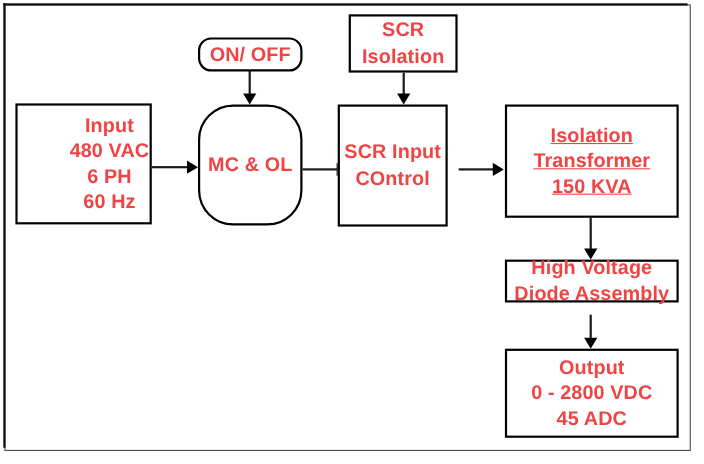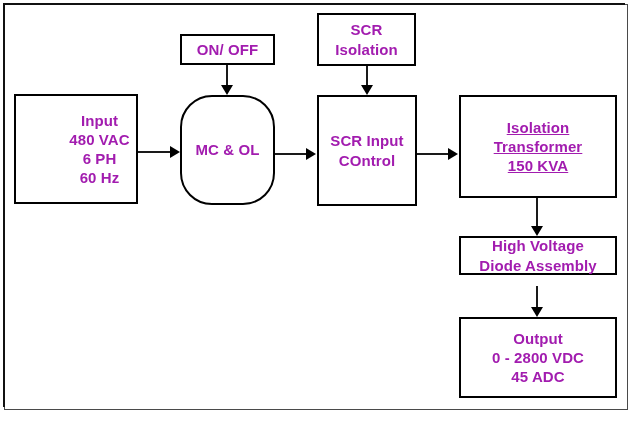--- a/index.html
+++ b/index.html
@@ -44,23 +44,23 @@
   .block {
     position: absolute;
     box-sizing: border-box;
     border: 2px solid #000000;
     background: #ffffff;
     display: flex;
     flex-direction: column;
     align-items: center;
     justify-content: center;
     text-align: center;
-    color: #a21caf;
+    color: #ef4444;
     font-weight: bold;
-    font-size: 15px;
+    font-size: 18px;
     line-height: 1.28;
     letter-spacing: 0.1px;
     z-index: 3;
   }
   .block .line {
     display: block;
     white-space: nowrap;
   }
   
   .hline {
@@ -120,41 +120,41 @@
     <div class="arrow-right" style="left:448px; top:148px;"></div>
 
     <div class="vline" style="left:536px; top:197px; height:30px;"></div>
     <div class="arrow-down" style="left:531px; top:226px;"></div>
 
     <div class="vline" style="left:536px; top:286px; height:22px;"></div>
     <div class="arrow-down" style="left:531px; top:307px;"></div>
 
   </div>
 
-  <div class="block" style="left:180px; top:34px; width:95px; height:31px;">
+  <div class="block" style="left:180px; top:34px; width:95px; height:31px;border-radius:12px;">
     <span class="line">ON/ OFF</span>
   </div>
 
   <div class="block" style="left:317px; top:13px; width:99px; height:53px;">
     <span class="line">SCR</span>
     <span class="line">Isolation</span>
   </div>
 
   <div class="block" style="left:14px; top:94px; width:124px; height:110px;padding-left:47px;">
     <span class="line">Input</span>
     <span class="line">480 VAC</span>
     <span class="line">6 PH</span>
     <span class="line">60 Hz</span>
   </div>
 
   <div class="block" style="left:180px; top:95px; width:95px; height:110px;border-radius:32px;">
     <span class="line">MC &amp; OL</span>
   </div>
 
-  <div class="block" style="left:317px; top:95px; width:100px; height:111px;">
+  <div class="block" style="left:307px; top:95px; width:100px; height:111px;">
     <span class="line">SCR Input</span>
     <span class="line">COntrol</span>
   </div>
 
   <div class="block" style="left:459px; top:95px; width:158px; height:103px;text-decoration:underline;">
     <span class="line">Isolation</span>
     <span class="line">Transformer</span>
     <span class="line">150 KVA</span>
   </div>
 

